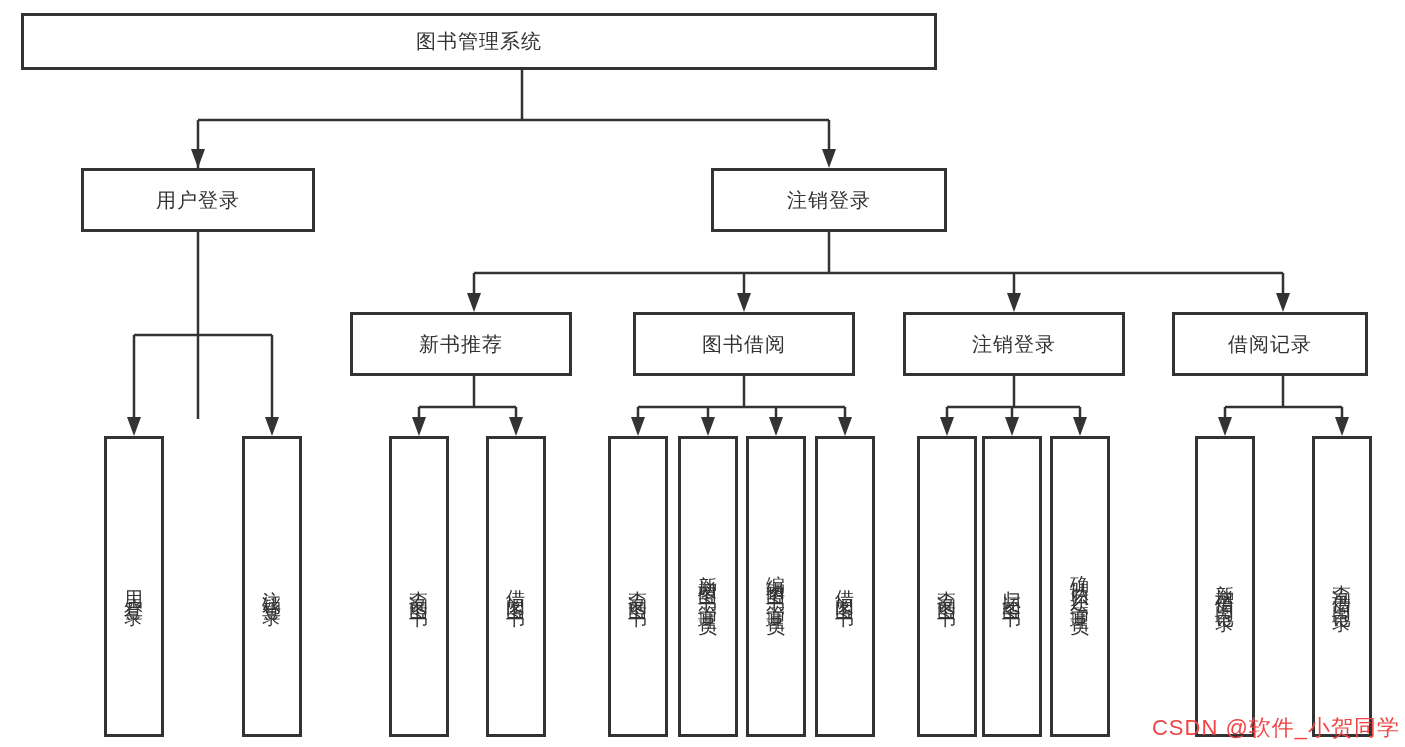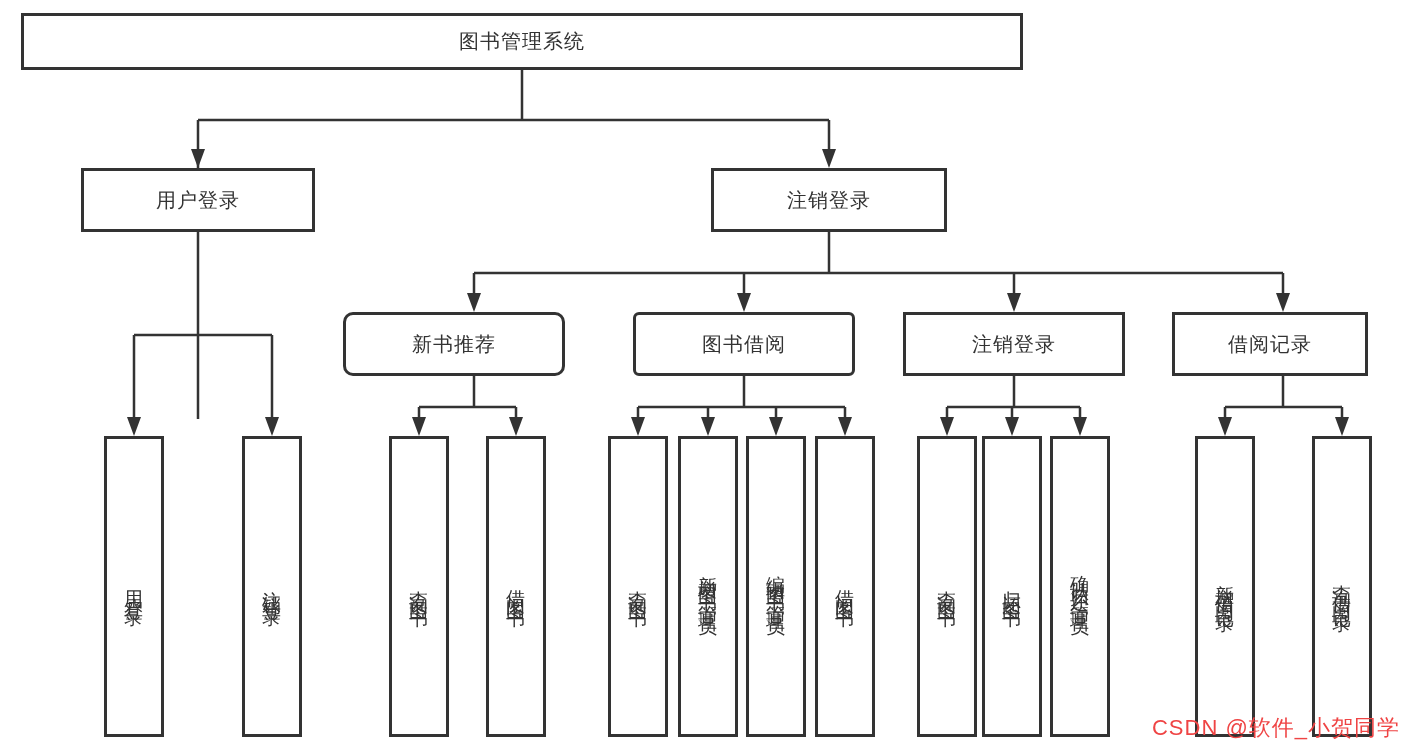--- a/index.html
+++ b/index.html
@@ -37,26 +37,26 @@
     font-size: 20px;
     letter-spacing: 1px;
   }
   .v-node {
     writing-mode: vertical-rl;
     text-orientation: mixed;
     font-size: 19px;
     letter-spacing: 6px;
     line-height: 1;
   }
-  .root-node   { left: 21px;  top: 13px;  width: 1002px; height: 57px; }
+  .root-node   { left: 21px;  top: 13px;  width: 916px; height: 57px; }
   .lvl2-a      { left: 81px;  top: 168px; width: 234px;  height: 64px; }
   .lvl2-b      { left: 711px; top: 168px; width: 236px;  height: 64px; }
   .lvl3        { top: 312px;  width: 222px; height: 64px; }
-  .lvl3-a      { left: 343px; border-radius: 10px; }
-  .lvl3-b      { left: 633px; border-radius: 6px; }
+  .lvl3-a      { left: 350px; }
+  .lvl3-b      { left: 633px; }
   .lvl3-c      { left: 903px; }
   .lvl3-d      { left: 1172px; width: 196px; }
   .leaf        { top: 436px; width: 60px; height: 301px; }
   .leaf-1  { left: 104px; }
   .leaf-2  { left: 242px; }
   .leaf-3  { left: 389px; }
   .leaf-4  { left: 486px; }
   .leaf-5  { left: 608px; }
   .leaf-6  { left: 678px; }
   .leaf-7  { left: 746px; }

